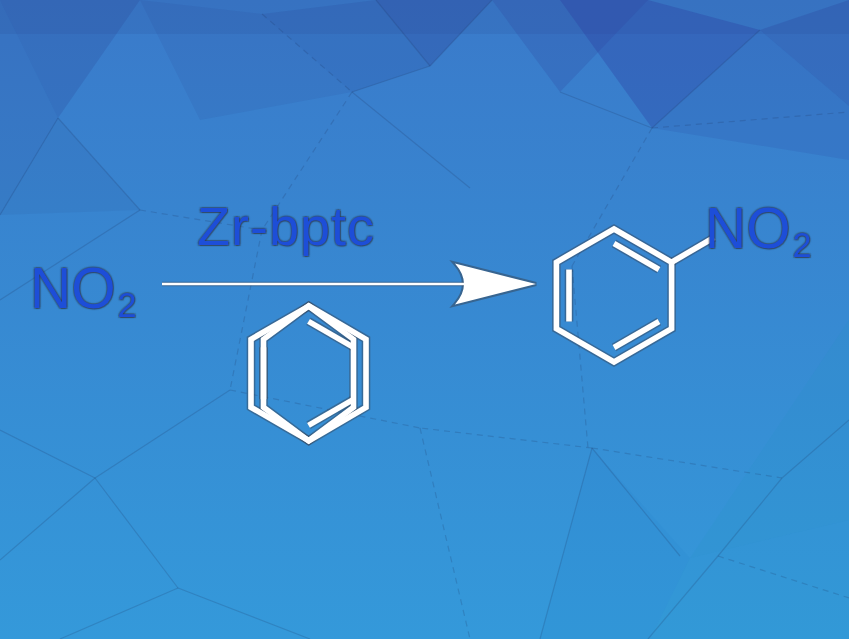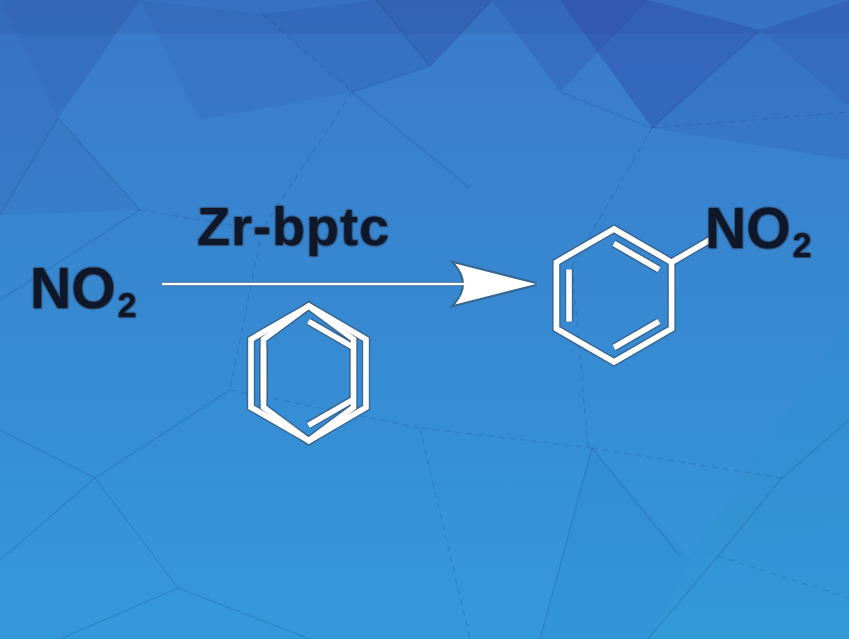--- a/index.html
+++ b/index.html
@@ -18,22 +18,22 @@
   
   .under-thick { fill: none; stroke: rgba(55,65,80,0.45); stroke-width: 8.6; stroke-linejoin: miter; }
   .main-thick  { fill: none; stroke-width: 5.6; stroke-linejoin: miter; }
   .under-thin  { fill: none; stroke: rgba(55,65,80,0.45); stroke-width: 4.6; }
   .main-thin   { fill: none; stroke-width: 2.6; }
   .head-under  { fill: none; stroke: rgba(55,65,80,0.5); stroke-width: 4; }
 
   
   .chem-label {
     position: absolute;
-    color: #0f172a;
-    font-weight: bold;
+    color: #1d4ed8;
+    font-weight: normal;
     line-height: 1;
     white-space: nowrap;
     text-shadow:
       1px 1px 1px rgba(45,50,60,0.55),
       -1px 1px 1px rgba(45,50,60,0.35),
       1px -1px 1px rgba(45,50,60,0.35),
       -1px -1px 1px rgba(45,50,60,0.30);
   }
   .label-reactant { left: 30px; top: 260px; font-size: 57px; }
   .label-catalyst { left: 197px; top: 199px; font-size: 54px; letter-spacing: 1px; }

